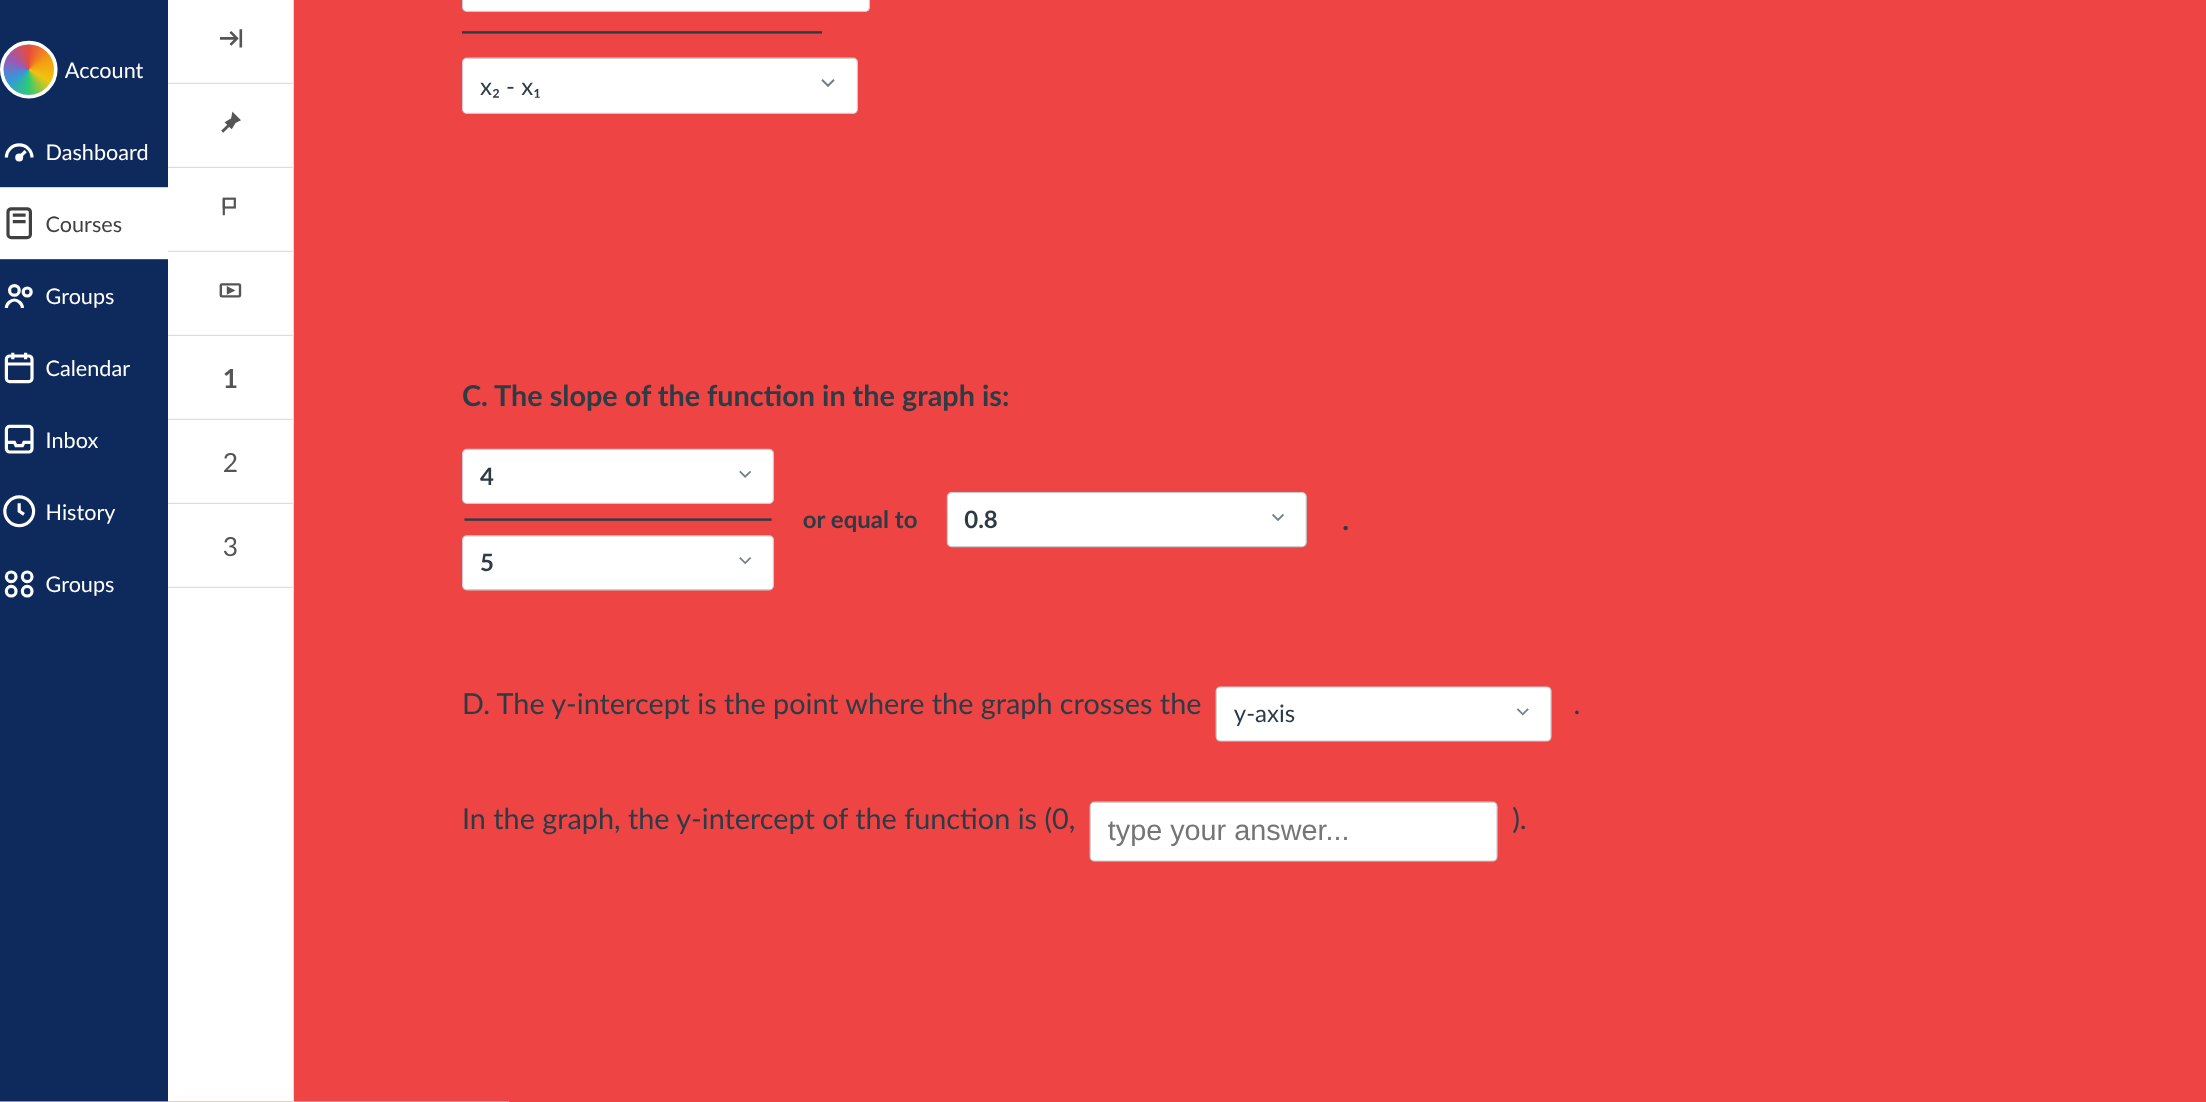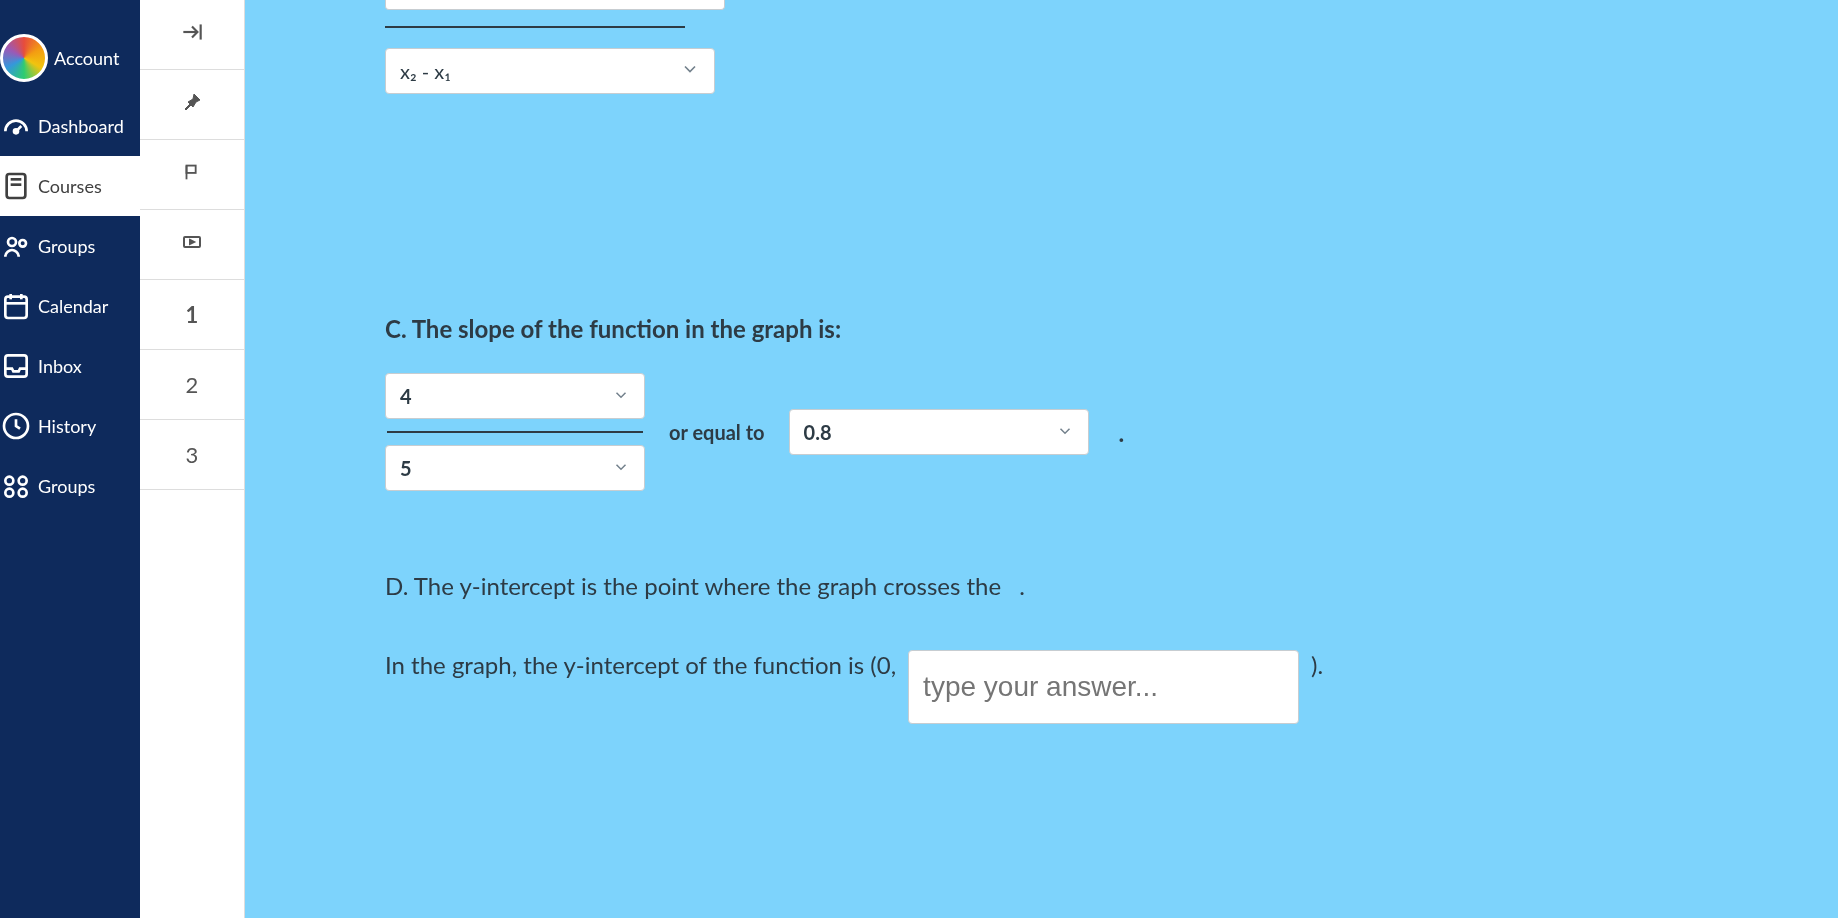--- a/index.html
+++ b/index.html
@@ -67,21 +67,21 @@
       display: flex;
       align-items: center;
       justify-content: center;
       font-size: 22px;
       color: #555;
       cursor: pointer;
     }
     .side-rail .rail-item.active { font-weight: bold; }
     .content {
       flex: 1;
-      background: #7dd3fc;
+      background: #ef4444;
       padding: 0 60px 40px 140px;
       position: relative;
       color: #2d3b45;
     }
     .question-block { margin-top: 60px; }
     .dropdown {
       display: inline-flex;
       align-items: center;
       justify-content: space-between;
       border: 1px solid #c7cdd1;
@@ -121,23 +121,23 @@
       display: flex;
       align-items: flex-start;
       gap: 12px;
       flex-wrap: wrap;
       font-size: 24px;
     }
     .inline-text { font-size: 20px; }
     .text-input {
       border: 1px solid #c7cdd1;
       background: #fff;
-      padding: 20px 14px;
+      padding: 10px 14px;
       border-radius: 4px;
-      font-size: 28px;
+      font-size: 24px;
       color: #2d3b45;
       min-width: 260px;
     }
     .q-c { margin-top: 220px; font-weight: bold; }
     .q-d { margin-top: 80px; }
     .q-d2 { margin-top: 50px; }
     .period { font-size: 24px; margin-left: 6px; }
   </style>
 </head>
 <body>
@@ -309,20 +309,28 @@
             </svg>
         </span>
       </div>
       <span class="period">.</span>
     </div>
   </div>
 
   <div class="question-block q-d">
     <div class="row-d">
       <span>D.  The y-intercept is the point where the graph crosses the</span>
+      <div class="dropdown" style="min-width:280px">
+        <span>y-axis</span>
+        <span class="chevron">
+          <svg viewBox="0 0 24 24" width="18" height="18" stroke="#73818c" fill="none" stroke-width="2">
+              <polyline points="6 9 12 15 18 9"></polyline>
+            </svg>
+        </span>
+      </div>
       <span class="period">.</span>
     </div>
   </div>
 
   <div class="question-block q-d2">
     <div class="row-d">
       <span>In the graph, the y-intercept of the function is (0,</span>
       <input type="text" class="text-input" placeholder="type your answer..." style="">
       <span>).</span>
     </div>

